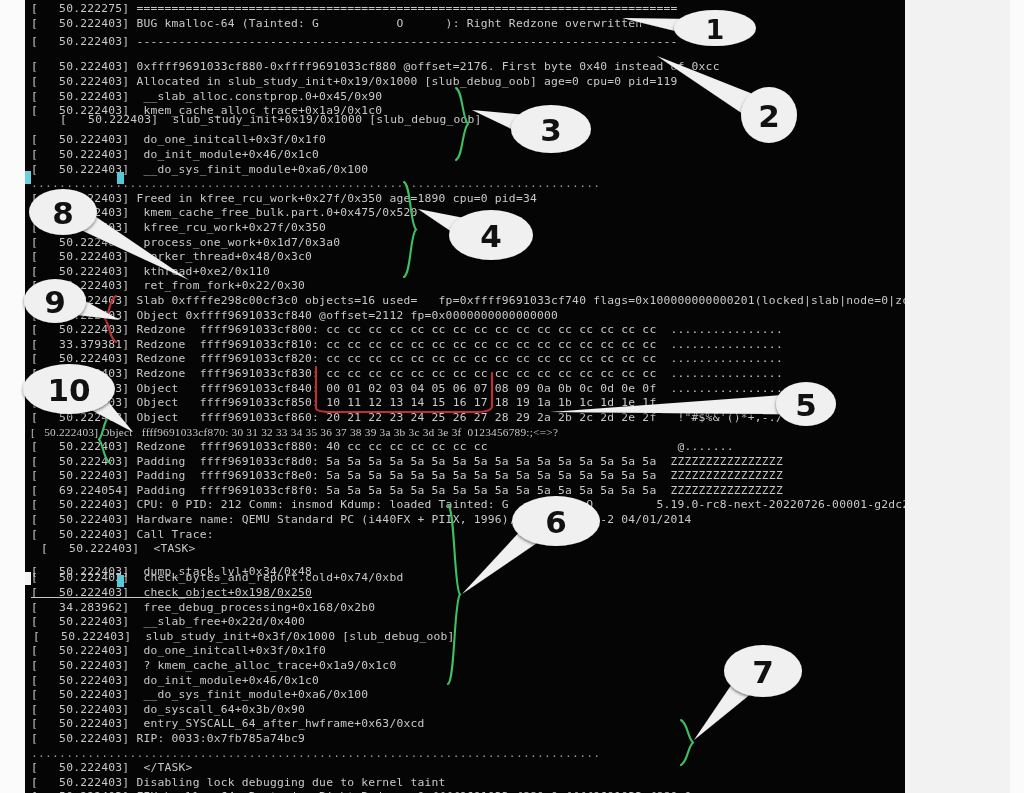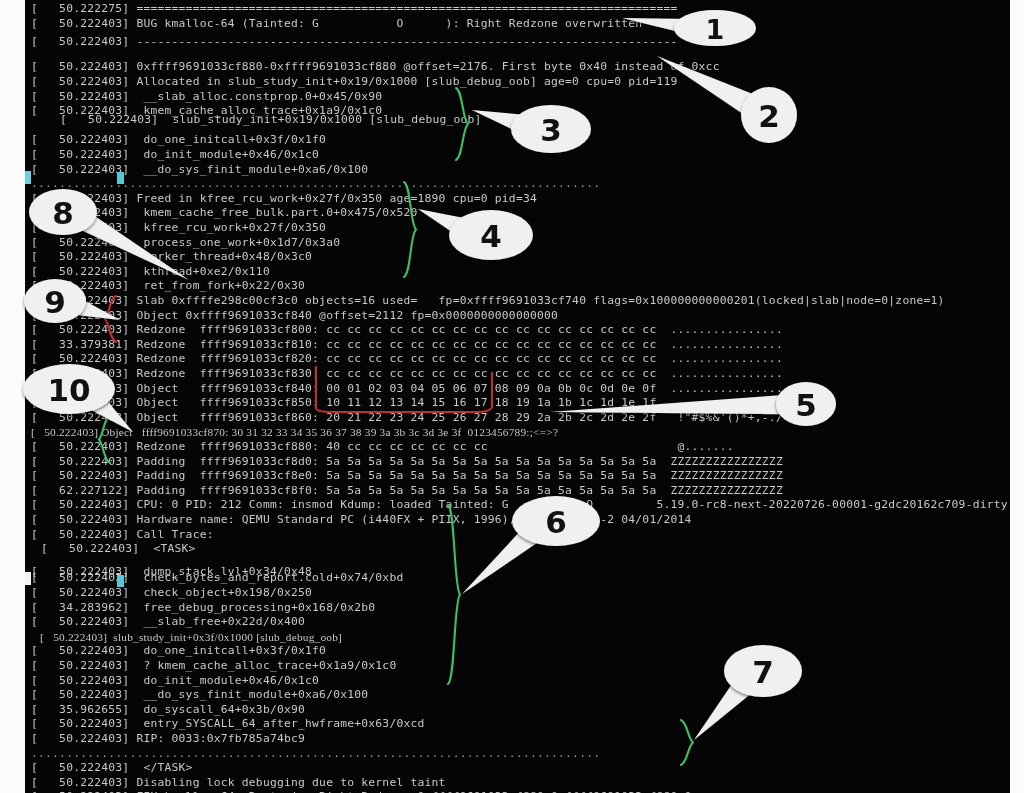--- a/index.html
+++ b/index.html
@@ -2,21 +2,21 @@
 <html><head>
 <meta charset="utf-8">
 <style>
   html,body{margin:0;padding:0;background:#ffffff;}
   body{width:1024px;height:793px;overflow:hidden;font-family:"DejaVu Sans Mono","Liberation Mono",monospace;}
 
   #root{position:relative;width:1024px;height:793px;background:#f2f2f2;}
 
   
   #term{
-    position:absolute;left:25px;top:0;width:985px;height:793px;
+    position:absolute;left:25px;top:0;width:880px;height:793px;
     background:#050505;overflow:hidden;
   }
   
   .margin-left{position:absolute;left:0;top:0;width:25px;height:793px;background:#fbfbfb;}
   .margin-right{position:absolute;left:1010px;top:0;width:14px;height:793px;background:#fbfbfb;}
 
   .lines{position:absolute;left:0;top:0;width:985px;}
 
   .ln{
     height:14.6px;line-height:14.6px;white-space:pre;
@@ -79,36 +79,36 @@
         <div class="ln" style="position: absolute; left: 6px; top: 337.8px;">[   33.379381] Redzone  ffff9691033cf810: cc cc cc cc cc cc cc cc cc cc cc cc cc cc cc cc  ................</div>
         <div class="ln" style="position: absolute; left: 6px; top: 352.4px;">[   50.222403] Redzone  ffff9691033cf820: cc cc cc cc cc cc cc cc cc cc cc cc cc cc cc cc  ................</div>
         <div class="ln" style="position: absolute; left: 6px; top: 367px;">[   50.222403] Redzone  ffff9691033cf830: cc cc cc cc cc cc cc cc cc cc cc cc cc cc cc cc  ................</div>
         <div class="ln" style="position: absolute; left: 6px; top: 381.6px;">[   50.222403] Object   ffff9691033cf840: 00 01 02 03 04 05 06 07 08 09 0a 0b 0c 0d 0e 0f  ................</div>
         <div class="ln" style="position: absolute; left: 6px; top: 396.2px;">[   50.222403] Object   ffff9691033cf850: 10 11 12 13 14 15 16 17 18 19 1a 1b 1c 1d 1e 1f  ................</div>
         <div class="ln" style="position: absolute; left: 6px; top: 410.8px;">[   50.222403] Object   ffff9691033cf860: 20 21 22 23 24 25 26 27 28 29 2a 2b 2c 2d 2e 2f   !"#$%&amp;'()*+,-./</div>
         <div class="ln" style="position: absolute; left: 6px; top: 425.4px; font-family: Liberation Serif, serif;">[   50.222403] Object   ffff9691033cf870: 30 31 32 33 34 35 36 37 38 39 3a 3b 3c 3d 3e 3f  0123456789:;&lt;=&gt;?</div>
         <div class="ln" style="position: absolute; left: 6px; top: 440px;">[   50.222403] Redzone  ffff9691033cf880: 40 cc cc cc cc cc cc cc                           @.......</div>
         <div class="ln" style="position: absolute; left: 6px; top: 454.6px;">[   50.222403] Padding  ffff9691033cf8d0: 5a 5a 5a 5a 5a 5a 5a 5a 5a 5a 5a 5a 5a 5a 5a 5a  ZZZZZZZZZZZZZZZZ</div>
         <div class="ln" style="position: absolute; left: 6px; top: 469.2px;">[   50.222403] Padding  ffff9691033cf8e0: 5a 5a 5a 5a 5a 5a 5a 5a 5a 5a 5a 5a 5a 5a 5a 5a  ZZZZZZZZZZZZZZZZ</div>
-        <div class="ln" style="position: absolute; left: 6px; top: 483.8px;">[   62.227122] Padding  ffff9691033cf8f0: 5a 5a 5a 5a 5a 5a 5a 5a 5a 5a 5a 5a 5a 5a 5a 5a  ZZZZZZZZZZZZZZZZ</div>
+        <div class="ln" style="position: absolute; left: 6px; top: 483.8px;">[   69.224054] Padding  ffff9691033cf8f0: 5a 5a 5a 5a 5a 5a 5a 5a 5a 5a 5a 5a 5a 5a 5a 5a  ZZZZZZZZZZZZZZZZ</div>
         <div class="ln" style="position: absolute; left: 6px; top: 498.4px;">[   50.222403] CPU: 0 PID: 212 Comm: insmod Kdump: loaded Tainted: G           O         5.19.0-rc8-next-20220726-00001-g2dc20162c709-dirty #71</div>
         <div class="ln" style="position: absolute; left: 6px; top: 513px;">[   50.222403] Hardware name: QEMU Standard PC (i440FX + PIIX, 1996), BIOS 1.14.0-2 04/01/2014</div>
         <div class="ln" style="position: absolute; left: 6px; top: 527.6px;">[   50.222403] Call Trace:</div>
         <div class="ln" style="position: absolute; left: 16px; top: 542.2px;">[   50.222403]  &lt;TASK&gt;</div>
         <div class="ln" style="position: absolute; left: 6px; top: 556.8px; margin-top: 8px;">[   50.222403]  dump_stack_lvl+0x34/0x48</div>
         <div class="ln" style="position: absolute; left: 6px; top: 571.4px;">[   50.222403]  check_bytes_and_report.cold+0x74/0xbd</div>
-        <div class="ln" style="position: absolute; left: 6px; top: 586px;">[   50.222403]  check_object+0x198/0x250</div>
+        <div class="ln" style="position: absolute; left: 6px; top: 586px; text-decoration: underline;">[   50.222403]  check_object+0x198/0x250</div>
         <div class="ln" style="position: absolute; left: 6px; top: 600.6px;">[   34.283962]  free_debug_processing+0x168/0x2b0</div>
         <div class="ln" style="position: absolute; left: 6px; top: 615.2px;">[   50.222403]  __slab_free+0x22d/0x400</div>
-        <div class="ln" style="position: absolute; left: 15px; top: 629.8px; font-family: Liberation Serif, serif;">[   50.222403]  slub_study_init+0x3f/0x1000 [slub_debug_oob]</div>
+        <div class="ln" style="position: absolute; left: 8px; top: 629.8px;">[   50.222403]  slub_study_init+0x3f/0x1000 [slub_debug_oob]</div>
         <div class="ln" style="position: absolute; left: 6px; top: 644.4px;">[   50.222403]  do_one_initcall+0x3f/0x1f0</div>
         <div class="ln" style="position: absolute; left: 6px; top: 659px;">[   50.222403]  ? kmem_cache_alloc_trace+0x1a9/0x1c0</div>
         <div class="ln" style="position: absolute; left: 6px; top: 673.6px;">[   50.222403]  do_init_module+0x46/0x1c0</div>
         <div class="ln" style="position: absolute; left: 6px; top: 688.2px;">[   50.222403]  __do_sys_finit_module+0xa6/0x100</div>
-        <div class="ln" style="position: absolute; left: 6px; top: 702.8px;">[   35.962655]  do_syscall_64+0x3b/0x90</div>
+        <div class="ln" style="position: absolute; left: 6px; top: 702.8px;">[   50.222403]  do_syscall_64+0x3b/0x90</div>
         <div class="ln" style="position: absolute; left: 6px; top: 717.4px;">[   50.222403]  entry_SYSCALL_64_after_hwframe+0x63/0xcd</div>
         <div class="ln" style="position: absolute; left: 6px; top: 732px;">[   50.222403] RIP: 0033:0x7fb785a74bc9</div>
         <div class="sep" style="position: absolute; left: 6px; top: 746.6px;">.................................................................................</div>
         <div class="ln" style="position: absolute; left: 6px; top: 761.2px;">[   50.222403]  &lt;/TASK&gt;</div>
         <div class="ln" style="position: absolute; left: 6px; top: 775.8px;">[   50.222403] Disabling lock debugging due to kernel taint</div>
         <div class="ln" style="position: absolute; left: 6px; top: 790.4px;">[   50.222403] FIX kmalloc-64: Restoring Right Redzone 0xffff9691033cf880-0xffff9691033cf880=0xcc</div>
       </div>
     <div id="marks">
         <div class="cyan" style="position: absolute; left: -3px; top: 171px; width: 9px; height: 13px; background: rgb(111, 208, 222);"></div>
         <div class="cyan" style="position: absolute; left: 92px; top: 172px; width: 7px; height: 12px; background: rgb(86, 200, 216);"></div>

